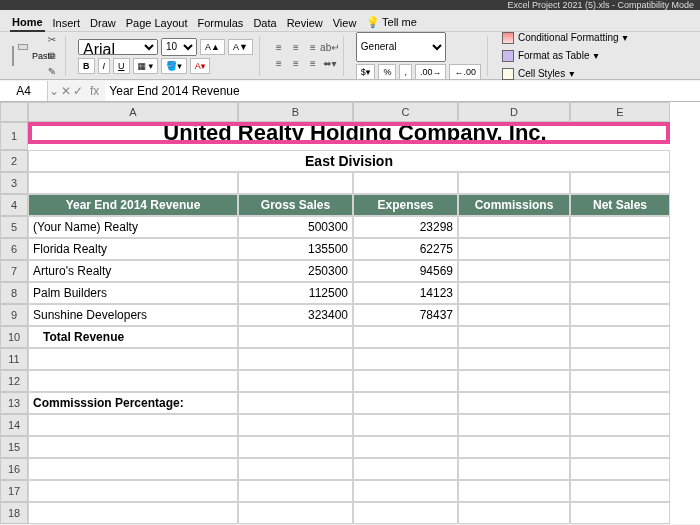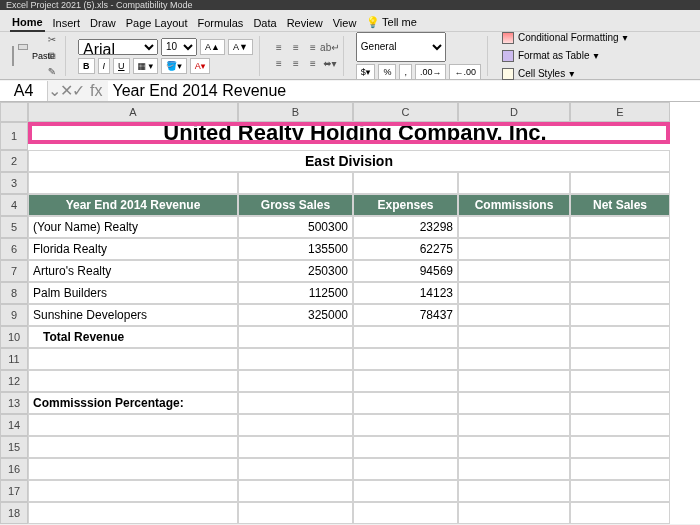--- a/index.html
+++ b/index.html
@@ -1,17 +1,17 @@
 <!DOCTYPE html>
 <html><head>
 <meta charset="utf-8">
 <style>
 * { box-sizing: border-box; margin: 0; padding: 0; font-family: -apple-system, "Segoe UI", Arial, sans-serif; }
 body { background: #f0f0f0; width: 700px; height: 525px; overflow: hidden; font-size: 11px; }
-.titlebar { background: #3a3a3a; color: #ddd; font-size: 9px; height: 10px; line-height: 10px; padding: 0 6px; text-align: left; overflow: hidden; }
+.titlebar { background: #3a3a3a; color: #ddd; font-size: 9px; height: 10px; line-height: 10px; padding: 0 6px; text-align: right; overflow: hidden; }
 
 .tabs { display: flex; gap: 6px; padding: 4px 10px 0 10px; background: #e8e8e8; font-size: 11px; height: 22px; align-items: center; border-bottom: 1px solid #ccc;}
 .tab { cursor: pointer; padding: 2px 2px; }
 .tab.active { font-weight: 700; border-bottom: 2px solid #333; }
 .tab .bulb { margin-right:2px; }
 
 .ribbon { display: flex; align-items: center; gap: 6px; background: #e8e8e8; padding: 4px 6px; height: 48px; border-bottom: 1px solid #bbb; }
 .rgroup { display: flex; flex-direction: column; gap: 2px; border-right: 1px solid #ccc; padding: 0 6px; height: 40px; justify-content: center;}
 .rgroup.noborder { border-right:none; }
 .brow { display: flex; gap: 3px; align-items:center; }
@@ -22,21 +22,21 @@
 select.size { width: 36px; height:18px; font-size:10px;}
 .paste-big { display:flex; flex-direction:row; align-items:center; font-size:9px; gap:18px; width:30px;}
 .paste-big .clip { width:20px; height:20px; border:1px solid #999; background:#fff; position:relative;}
 .paste-big .clip::before{content:""; position:absolute; top:-3px; left:5px; width:8px; height:4px; border:1px solid #999; background:#ddd;}
 .styleitem { display:flex; align-items:center; gap:4px; font-size:10px; padding:1px 2px; cursor:pointer;}
 .styleitem .sq{width:12px;height:12px;border:1px solid #666;}
 .styleitem .sq.cf{background:linear-gradient(#f88,#fdd);}
 .styleitem .sq.ft{background:#cbe;}
 .styleitem .sq.cs{background:#fffbe6;}
 
-.fbar { display:flex; align-items:center; background:#f3f3f3; height:22px; border-bottom:1px solid #bbb; font-size:16px;}
+.fbar { display:flex; align-items:center; background:#f3f3f3; height:22px; border-bottom:1px solid #bbb; font-size:12px;}
 .namebox { width:48px; padding:2px 4px; border-right:1px solid #ccc; text-align:center; background:#fff; height:20px; display:flex; align-items:center; justify-content:center;}
 .spin { width:12px; text-align:center; color:#888;}
 .fx { padding:0 6px; color:#888; }
 .fcontent { flex:1; padding:0 4px; background:#fff; height:20px; display:flex; align-items:center;}
 
 .grid { display:grid; grid-template-columns: 28px 210px 115px 105px 112px 100px; background:#fff; }
 .hdr, .rowhdr { background:#e6e6e6; border:1px solid #c8c8c8; text-align:center; font-size:11px; color:#444; display:flex; align-items:center; justify-content:center; }
 .hdr { height:20px; font-weight:400;}
 .rowhdr { height:22px; }
 .corner { background:#e6e6e6; border:1px solid #c8c8c8;}
@@ -189,21 +189,21 @@
 
   <div class="rowhdr">8</div>
   <div class="cell">Palm Builders</div>
   <div class="cell right">112500</div>
   <div class="cell right">14123</div>
   <div class="cell"></div>
     <div class="cell"></div>
 
   <div class="rowhdr">9</div>
   <div class="cell">Sunshine Developers</div>
-  <div class="cell right">325000</div>
+  <div class="cell right">323400</div>
   <div class="cell right">78437</div>
   <div class="cell"></div>
     <div class="cell"></div>
 
   <div class="rowhdr">10</div>
   <div class="cell bold" style="padding-left:14px">Total Revenue</div>
   <div class="cell"></div>
     <div class="cell"></div>
     <div class="cell"></div>
     <div class="cell"></div>

